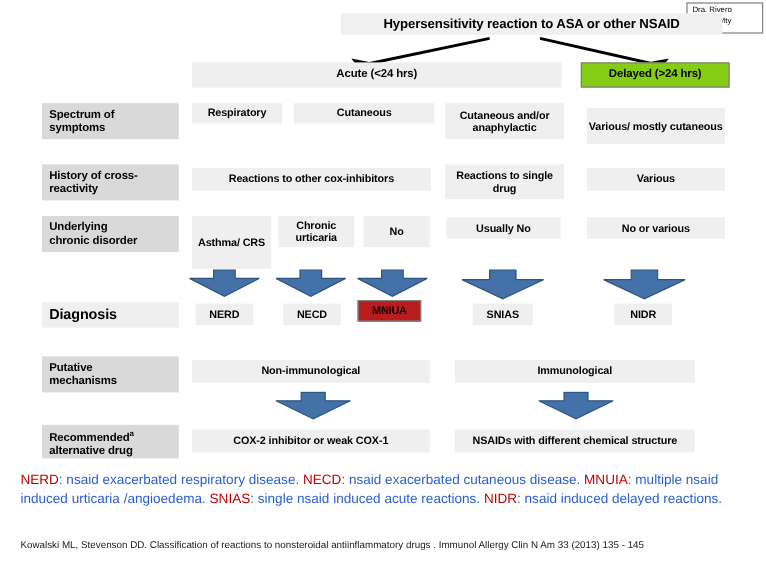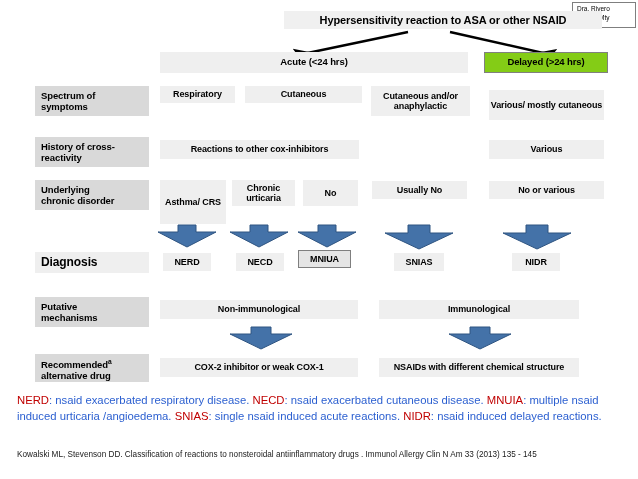--- a/index.html
+++ b/index.html
@@ -36,21 +36,21 @@
     background: #d9d9d9;
   }
   .lite {
     background: #efefef;
   }
   .outlined {
     background: #84cc16;
     border: 1px solid #808080;
   }
   .white-outline {
-    background: #e5e5e5;
+    background: #b91c1c;
     border: 1px solid #7f7f7f;
   }
 
   
   .rowlabel {
     font-size: 9.5px;
     padding: 0 6px;
     justify-content: flex-start;
     text-align: left;
   }
@@ -161,20 +161,21 @@
 
   <div class="box lite cell" style="left:489px; top:90px; width:115px; height:30px;">Various/ mostly cutaneous</div>
 
   <div class="box grey rowlabel" style="left:35px; top:137px; width:114px; height:30px; display:block; padding-top:5px;">
     <div>History of cross-</div>
     <div>reactivity</div>
   </div>
 
   <div class="box lite cell" style="left:160px; top:140px; width:199px; height:19px;">Reactions to other cox-inhibitors</div>
 
+  <div class="box lite cell" style="left:371px; top:137px; width:99px; height:29px;">Reactions to single drug</div>
 
   <div class="box lite cell" style="left:489px; top:140px; width:115px; height:19px;">Various</div>
 
   <div class="box grey rowlabel" style="left:35px; top:180px; width:114px; height:30px; display:block; padding-top:5px;">
     <div>Underlying</div>
     <div>chronic disorder</div>
   </div>
 
   <div class="box lite cell" style="left:160px; top:180px; width:66px; height:44px;">Asthma/ CRS</div>
 

